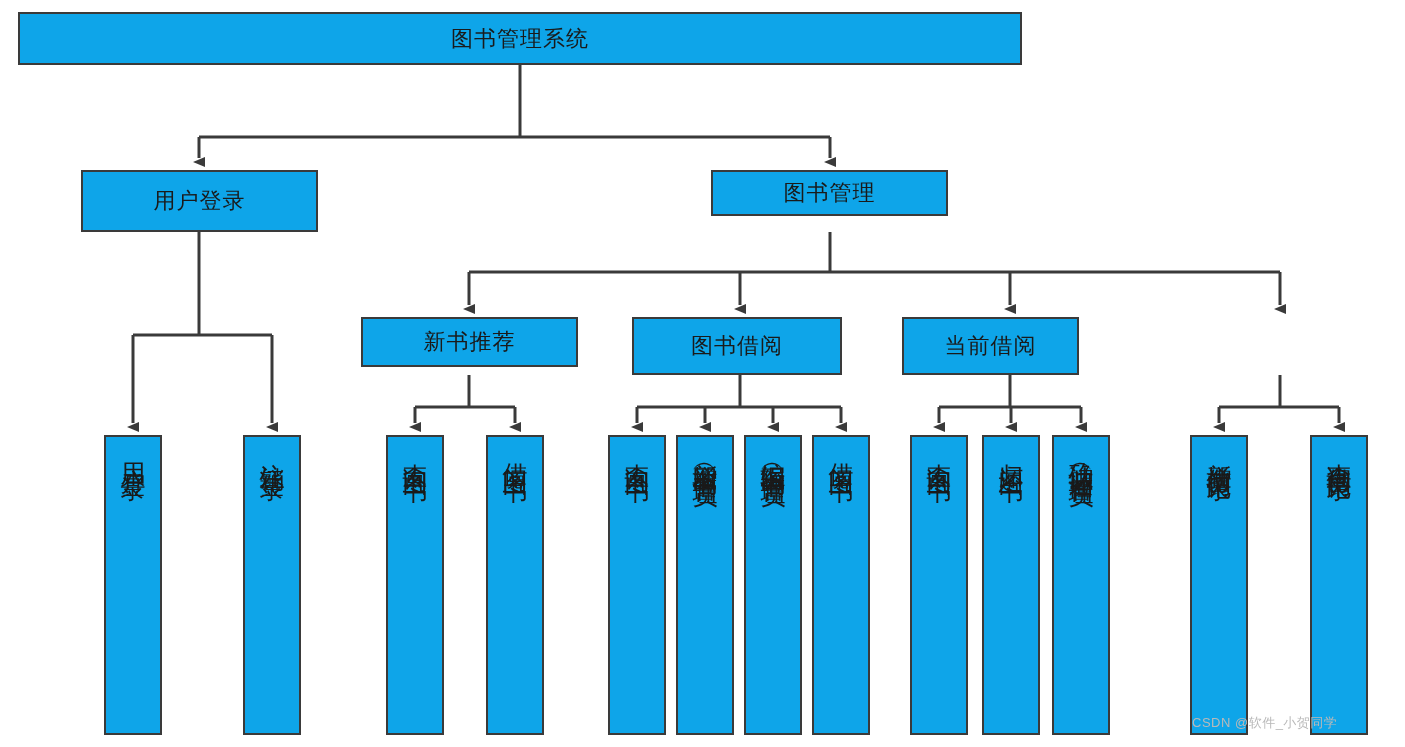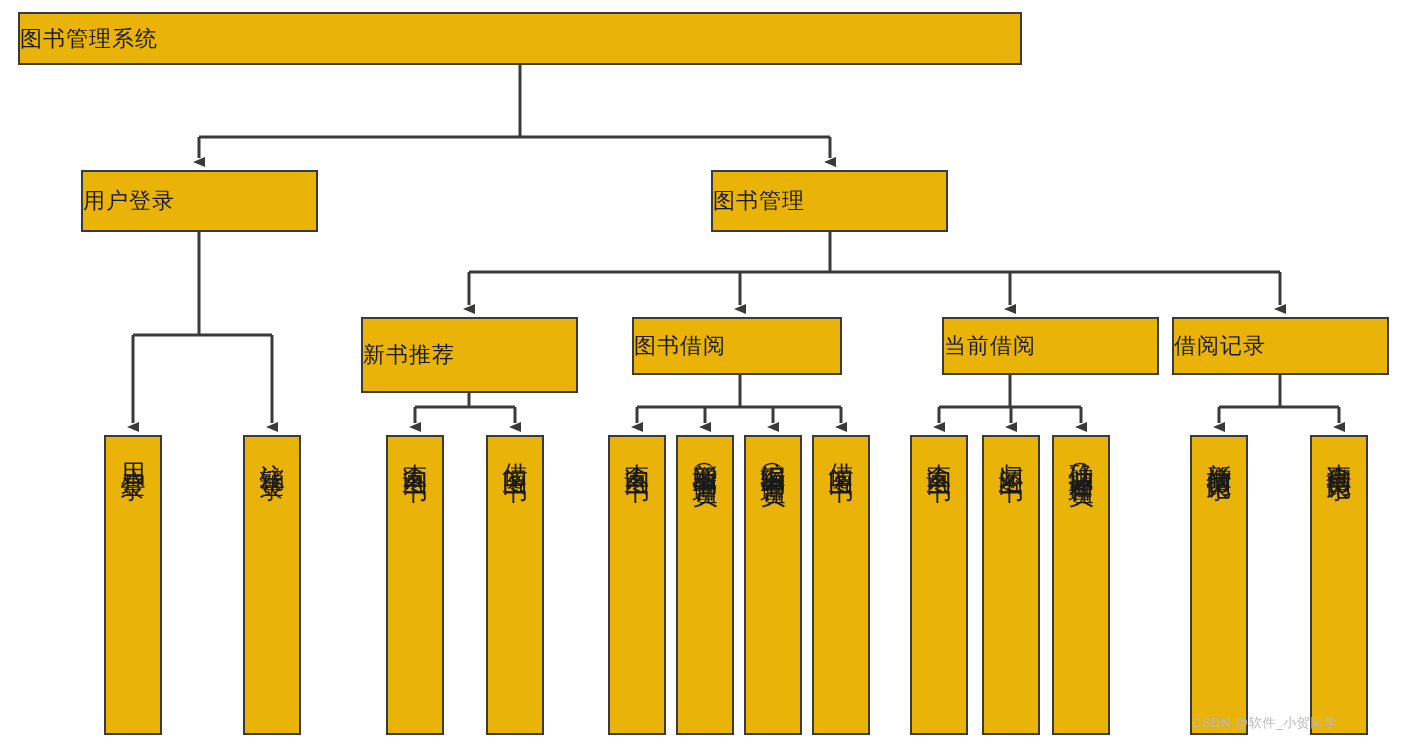--- a/index.html
+++ b/index.html
@@ -21,25 +21,25 @@
     position: absolute;
     left: 0;
     top: 0;
     width: 1405px;
     height: 747px;
     pointer-events: none;
   }
   .node {
     position: absolute;
     box-sizing: border-box;
-    background: #eab308;
+    background: #0ea5e9;
     border: 2px solid #3a3a3a;
     display: flex;
     align-items: center;
-    justify-content: flex-start;
+    justify-content: center;
     color: #1a1a1a;
   }
   .node .label {
     display: block;
     text-align: center;
     line-height: 1.15;
   }
   
   .node.horiz .label {
     font-size: 22px;
@@ -132,35 +132,32 @@
     </g>
   </svg>
 
   <div class="node horiz root" style="left:18px; top:12px; width:1004px; height:53px;">
     <span class="label">图书管理系统</span>
   </div>
 
   <div class="node horiz" style="left:81px; top:170px; width:237px; height:62px;">
     <span class="label">用户登录</span>
   </div>
-  <div class="node horiz" style="left:711px; top:170px; width:237px; height:62px;">
+  <div class="node horiz" style="left:711px; top:170px; width:237px; height:46px;">
     <span class="label">图书管理</span>
   </div>
 
-  <div class="node horiz" style="left:361px; top:317px; width:217px; height:76px;">
+  <div class="node horiz" style="left:361px; top:317px; width:217px; height:50px;">
     <span class="label">新书推荐</span>
   </div>
   <div class="node horiz" style="left:632px; top:317px; width:210px; height:58px;">
     <span class="label">图书借阅</span>
   </div>
-  <div class="node horiz" style="left:902px; top:317px; width:217px; height:58px;margin-left:40px;">
+  <div class="node horiz" style="left:902px; top:317px; width:177px; height:58px;">
     <span class="label">当前借阅</span>
-  </div>
-  <div class="node horiz" style="left:1172px; top:317px; width:217px; height:58px;">
-    <span class="label">借阅记录</span>
   </div>
 
   <div class="node vert" style="left:104px; top:435px; width:58px; height:300px;">
     <span class="label">用户登录</span>
   </div>
   <div class="node vert" style="left:243px; top:435px; width:58px; height:300px;">
     <span class="label">注销登录</span>
   </div>
 
   <div class="node vert" style="left:386px; top:435px; width:58px; height:300px;">

